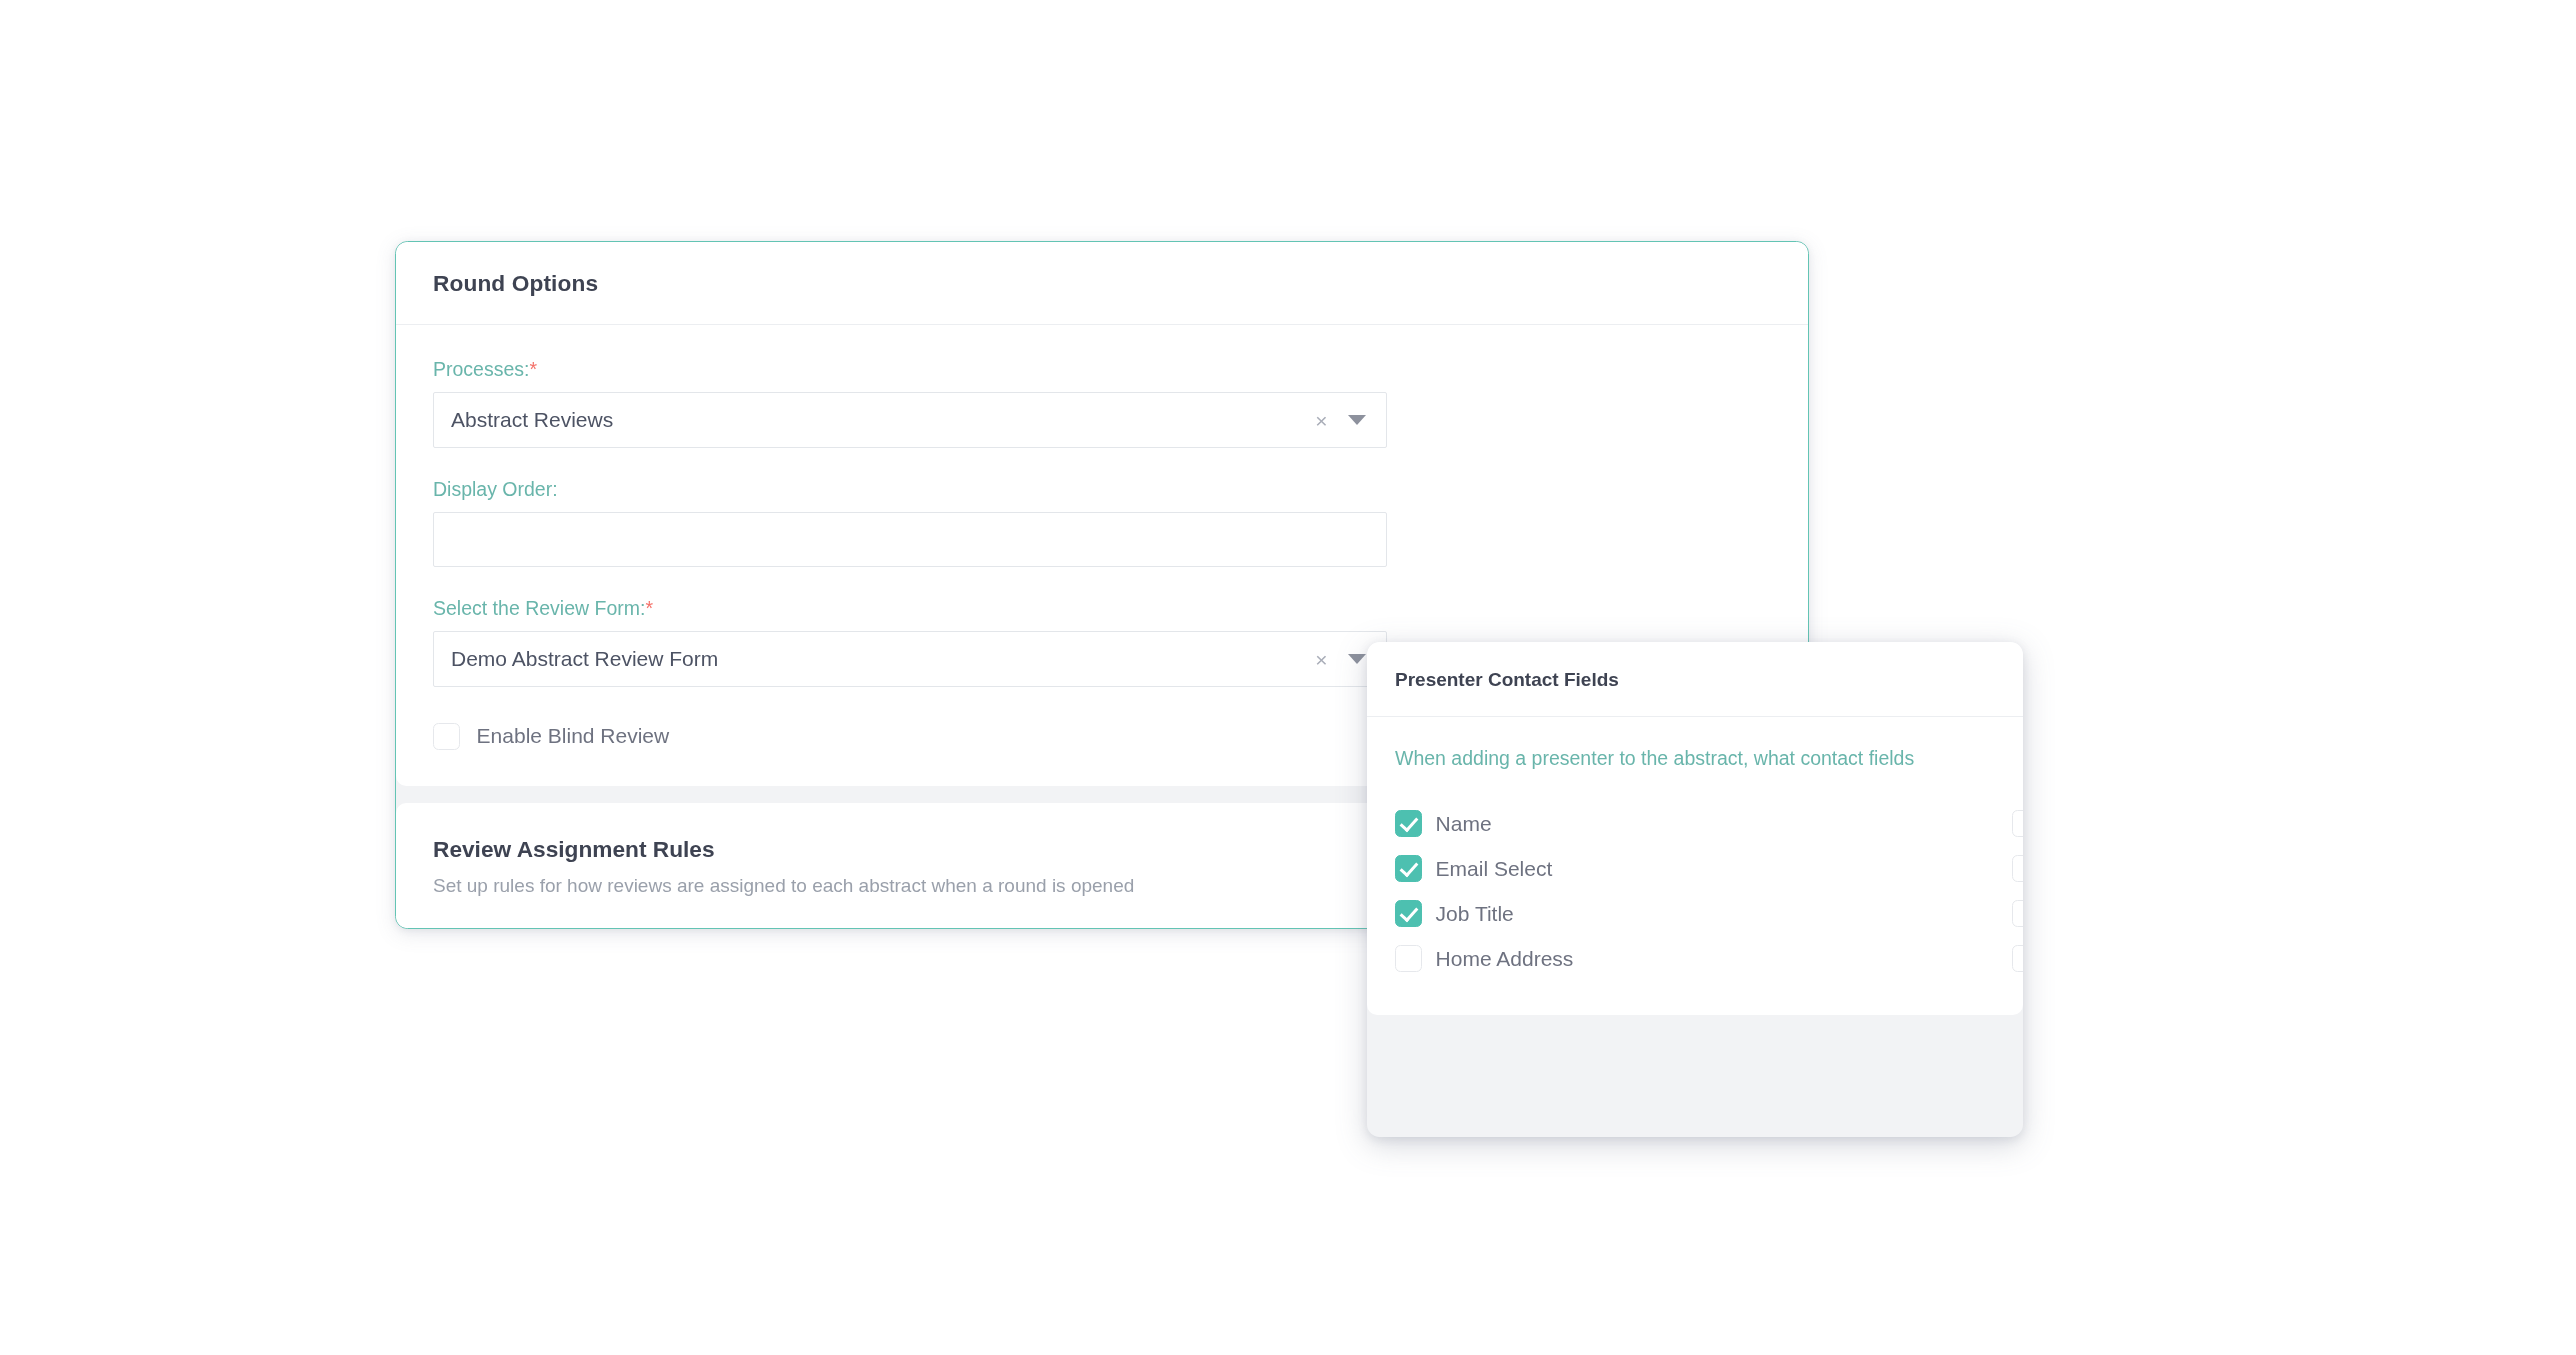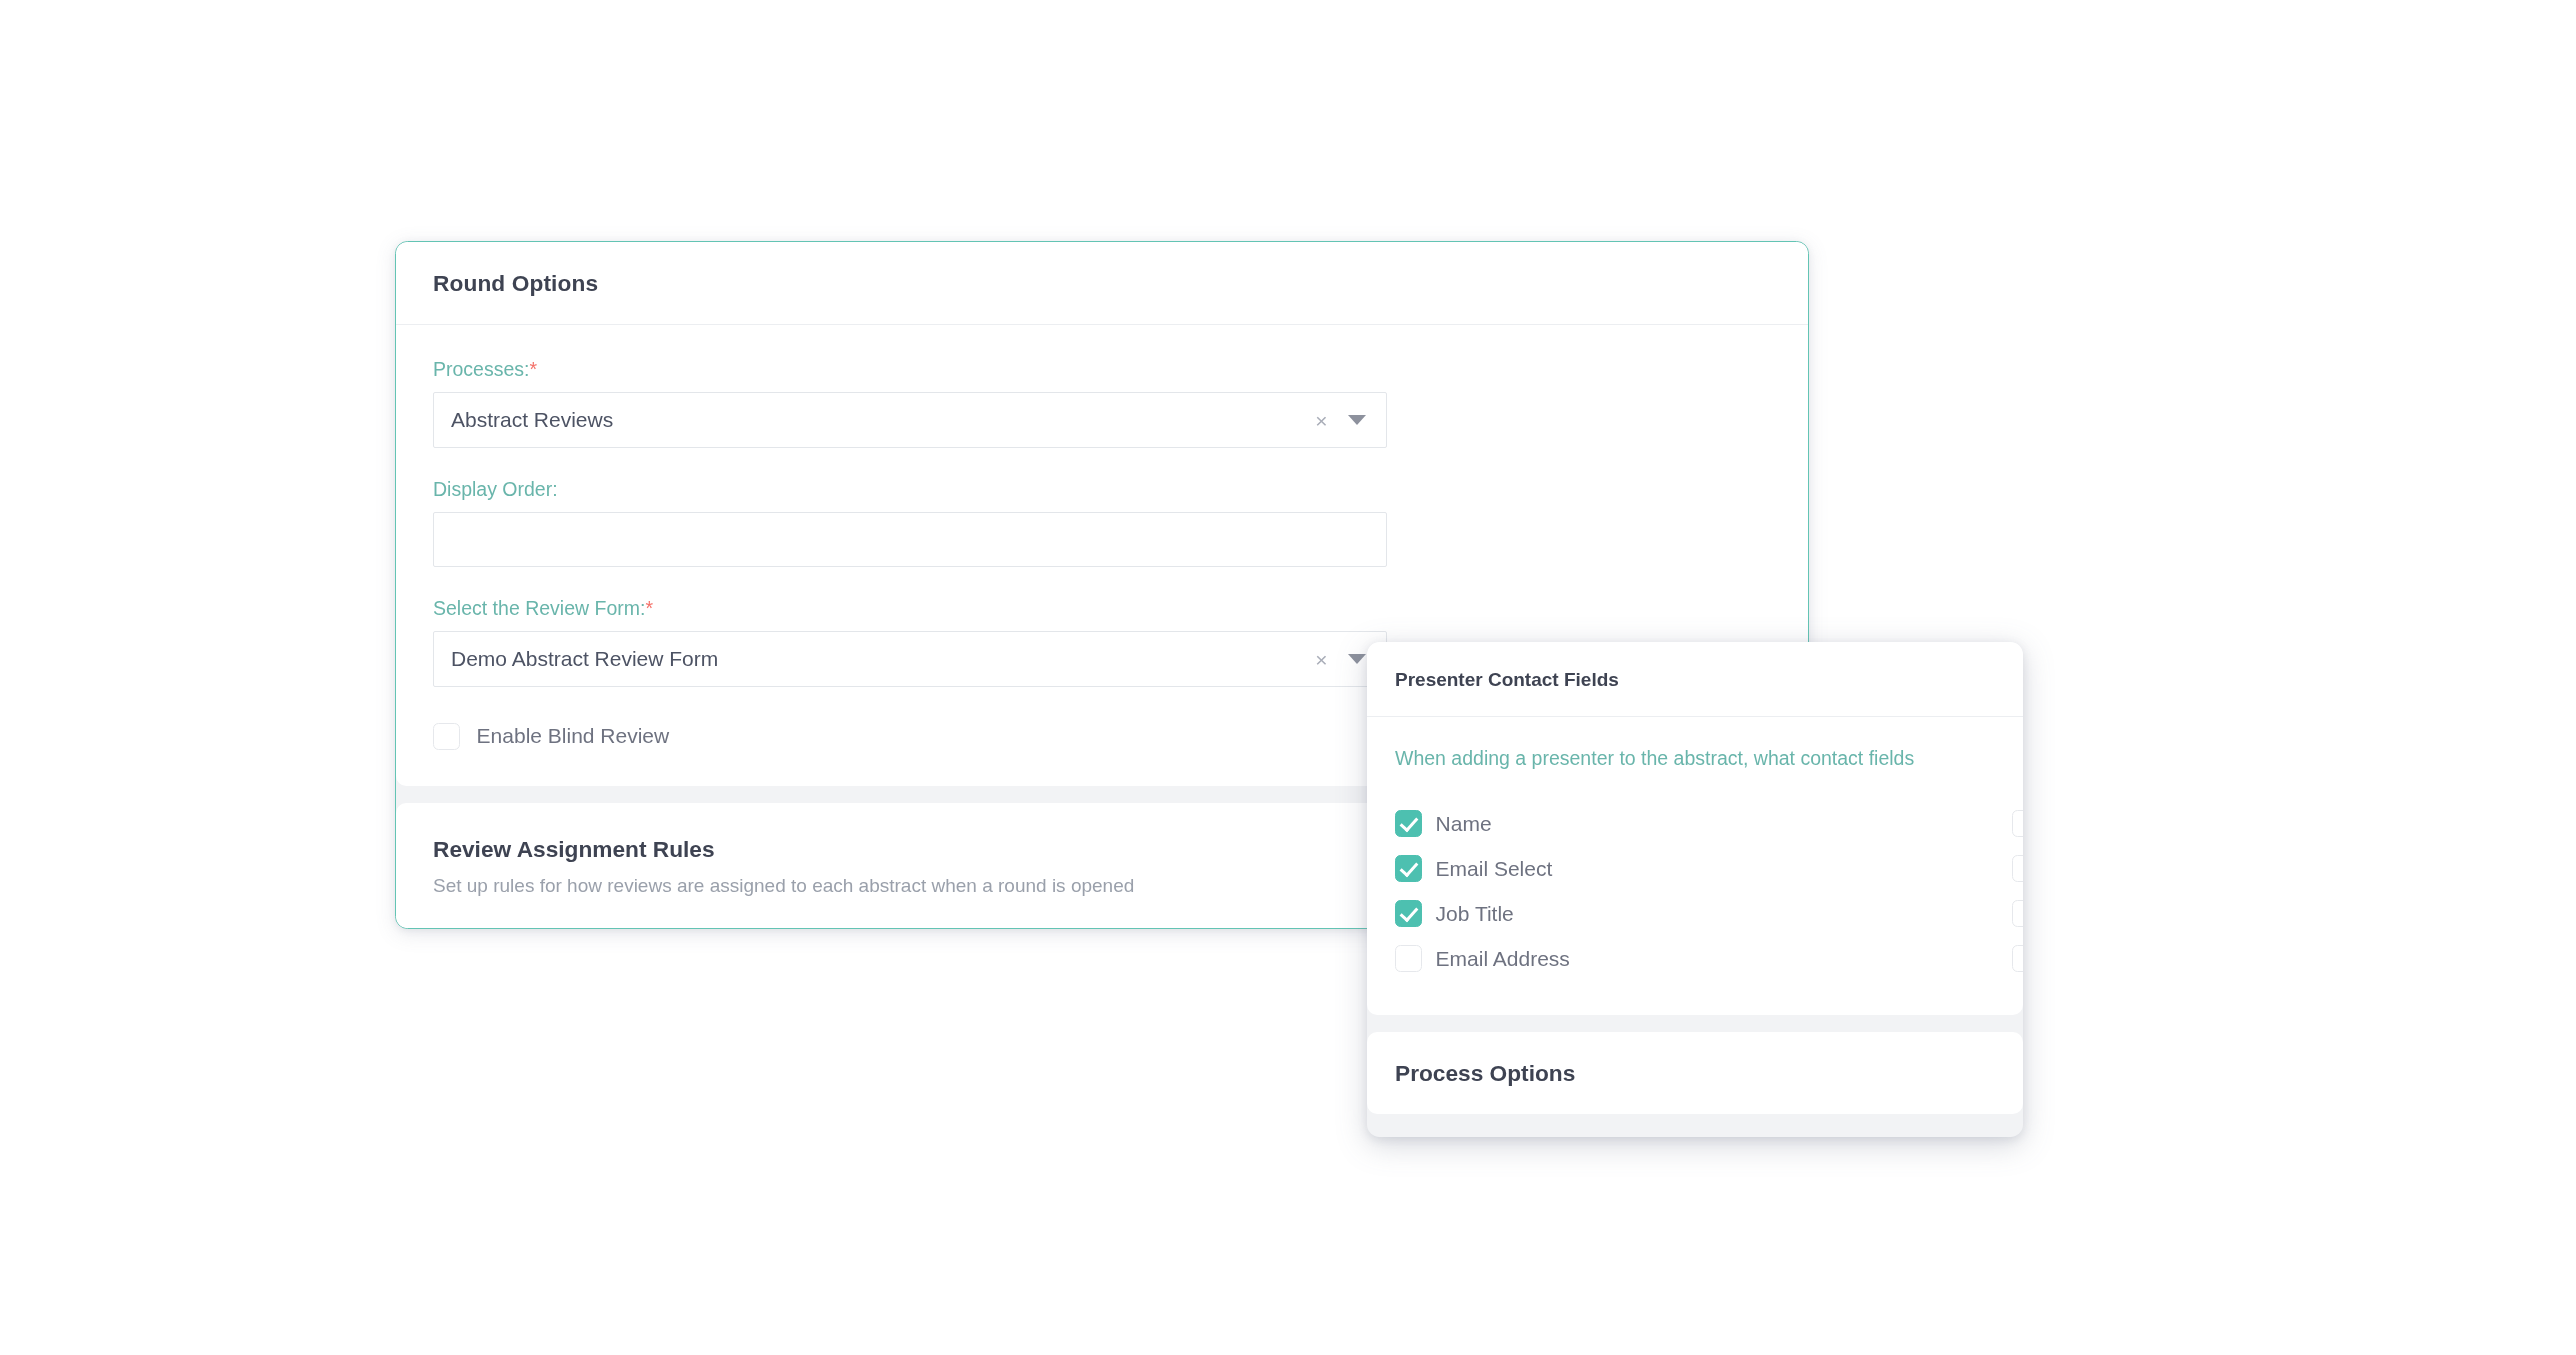--- a/index.html
+++ b/index.html
@@ -313,33 +313,30 @@
               <span class="cb-label">Job Title</span>
             </span>
             <span class="right">
               <span class="cbox"></span>
             </span>
           </div>
 
           <div class="ov-row">
             <span class="left">
               <span class="cbox"></span>
-              <span class="cb-label">Email Address</span>
+              <span class="cb-label">Home Address</span>
             </span>
             <span class="right">
               <span class="cbox"></span>
             </span>
           </div>
 
         </div>
       </div>
     </div>
 
     <div class="gap-band"></div>
 
-    <div class="ov-panel ov-footer-panel">
-      <div class="ov-footer-title">Process Options</div>
-    </div>
 
   </div>
 
 </div>
 
 
 </body></html>

